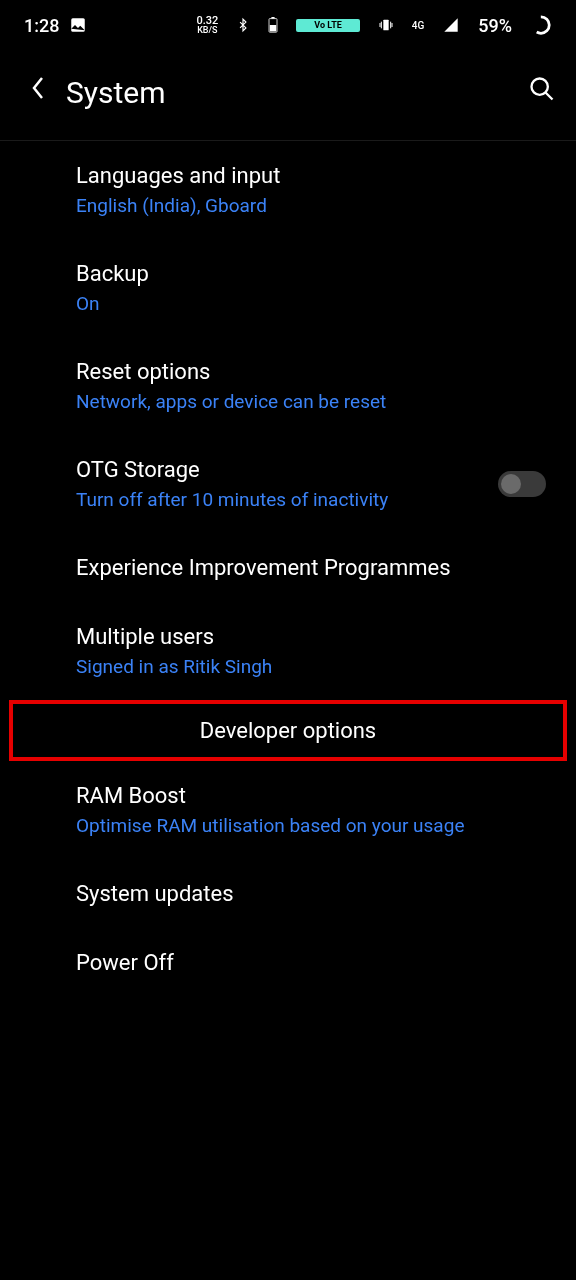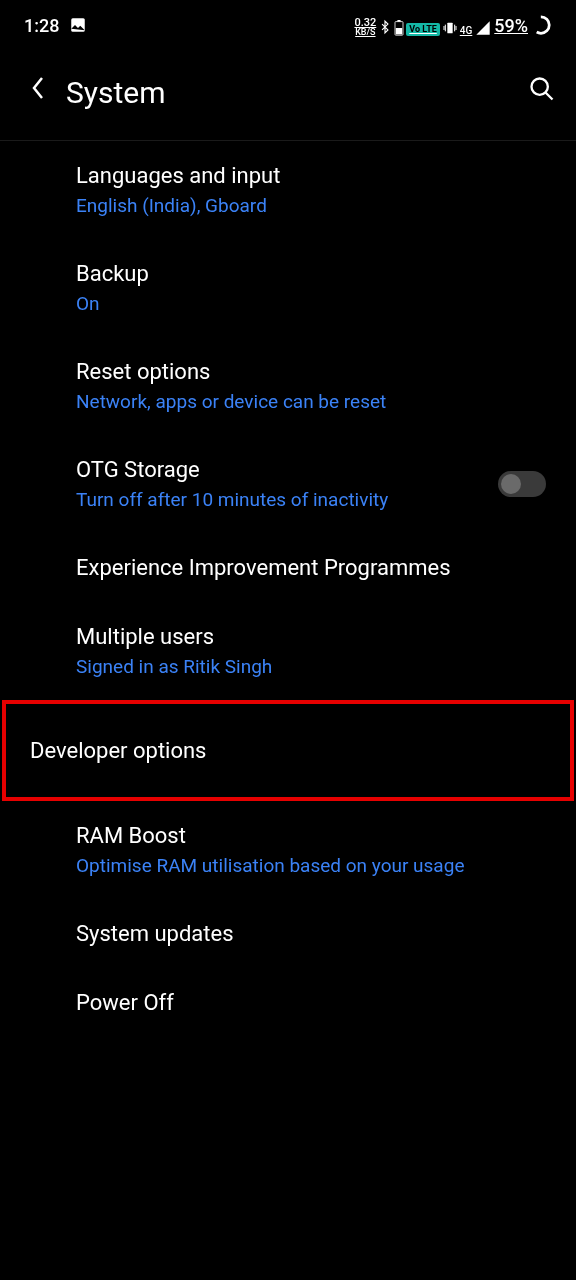--- a/index.html
+++ b/index.html
@@ -24,45 +24,44 @@
       font-size: 18px;
       font-weight: 500;
     }
     .status-left {
       display: flex;
       align-items: center;
       gap: 10px;
     }
     .status-right {
       display: flex;
-      align-items: flex-end;
-      gap: 2px;
+      align-items: center;
+      gap: 18px;
       font-size: 15px;
-      text-decoration: underline;
     }
     .status-icon {
       display: inline-flex;
       align-items: center;
     }
     .data-speed {
       display: flex;
       flex-direction: column;
       align-items: center;
       line-height: 0.9;
       font-size: 11px;
     }
     .data-speed-unit {
       font-size: 9px;
     }
     .lte-badge {
-      background: #14b8a6;
+      background: #5eead4;
       color: #000;
       font-size: 9px;
       font-weight: bold;
-      padding: 2px 3px;
+      padding: 2px 18px;
       border-radius: 2px;
       line-height: 1;
     }
     .header {
       display: flex;
       align-items: flex-start;
       padding: 25px 20px 30px 30px;
       border-bottom: 1px solid #1a1a1a;
     }
     .back-button {
@@ -117,22 +116,23 @@
       position: absolute;
       width: 20px;
       height: 20px;
       background: #6a6a6a;
       border-radius: 50%;
       top: 3px;
       left: 3px;
     }
     .highlighted {
       border: 4px solid #e60000;
-      margin: 0 2px;
-      padding: 34px 24px;
+      margin: 0 9px;
+      padding: 14px 24px;
+      text-align: center;
     }
     .no-subtitle .setting-title {
       margin-bottom: 0;
     }
   </style>
 </head>
 <body>
 
 <div class="status-bar">
   <div class="status-left">

